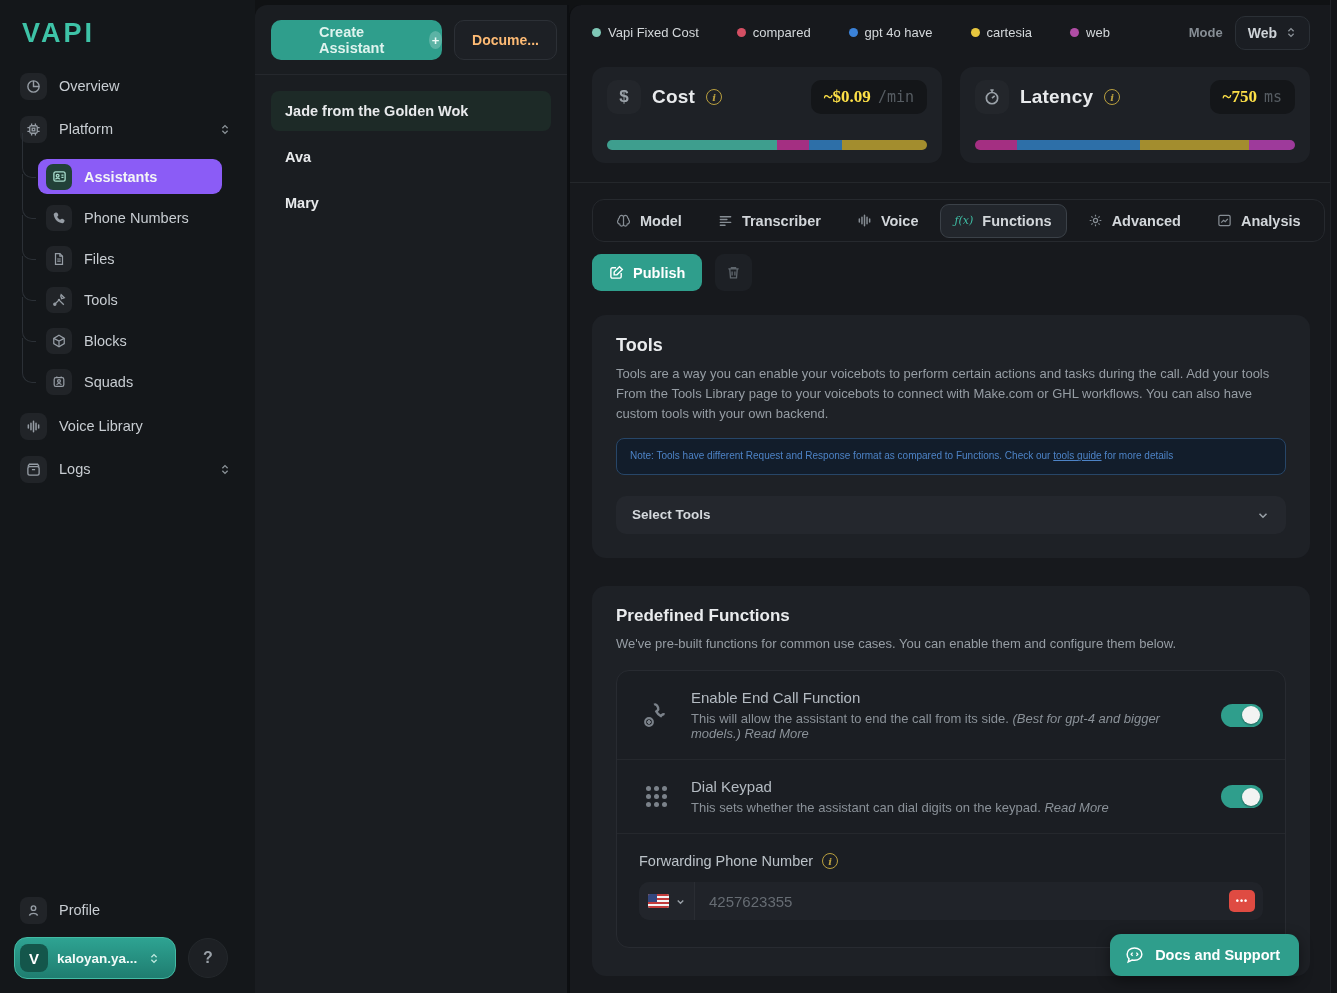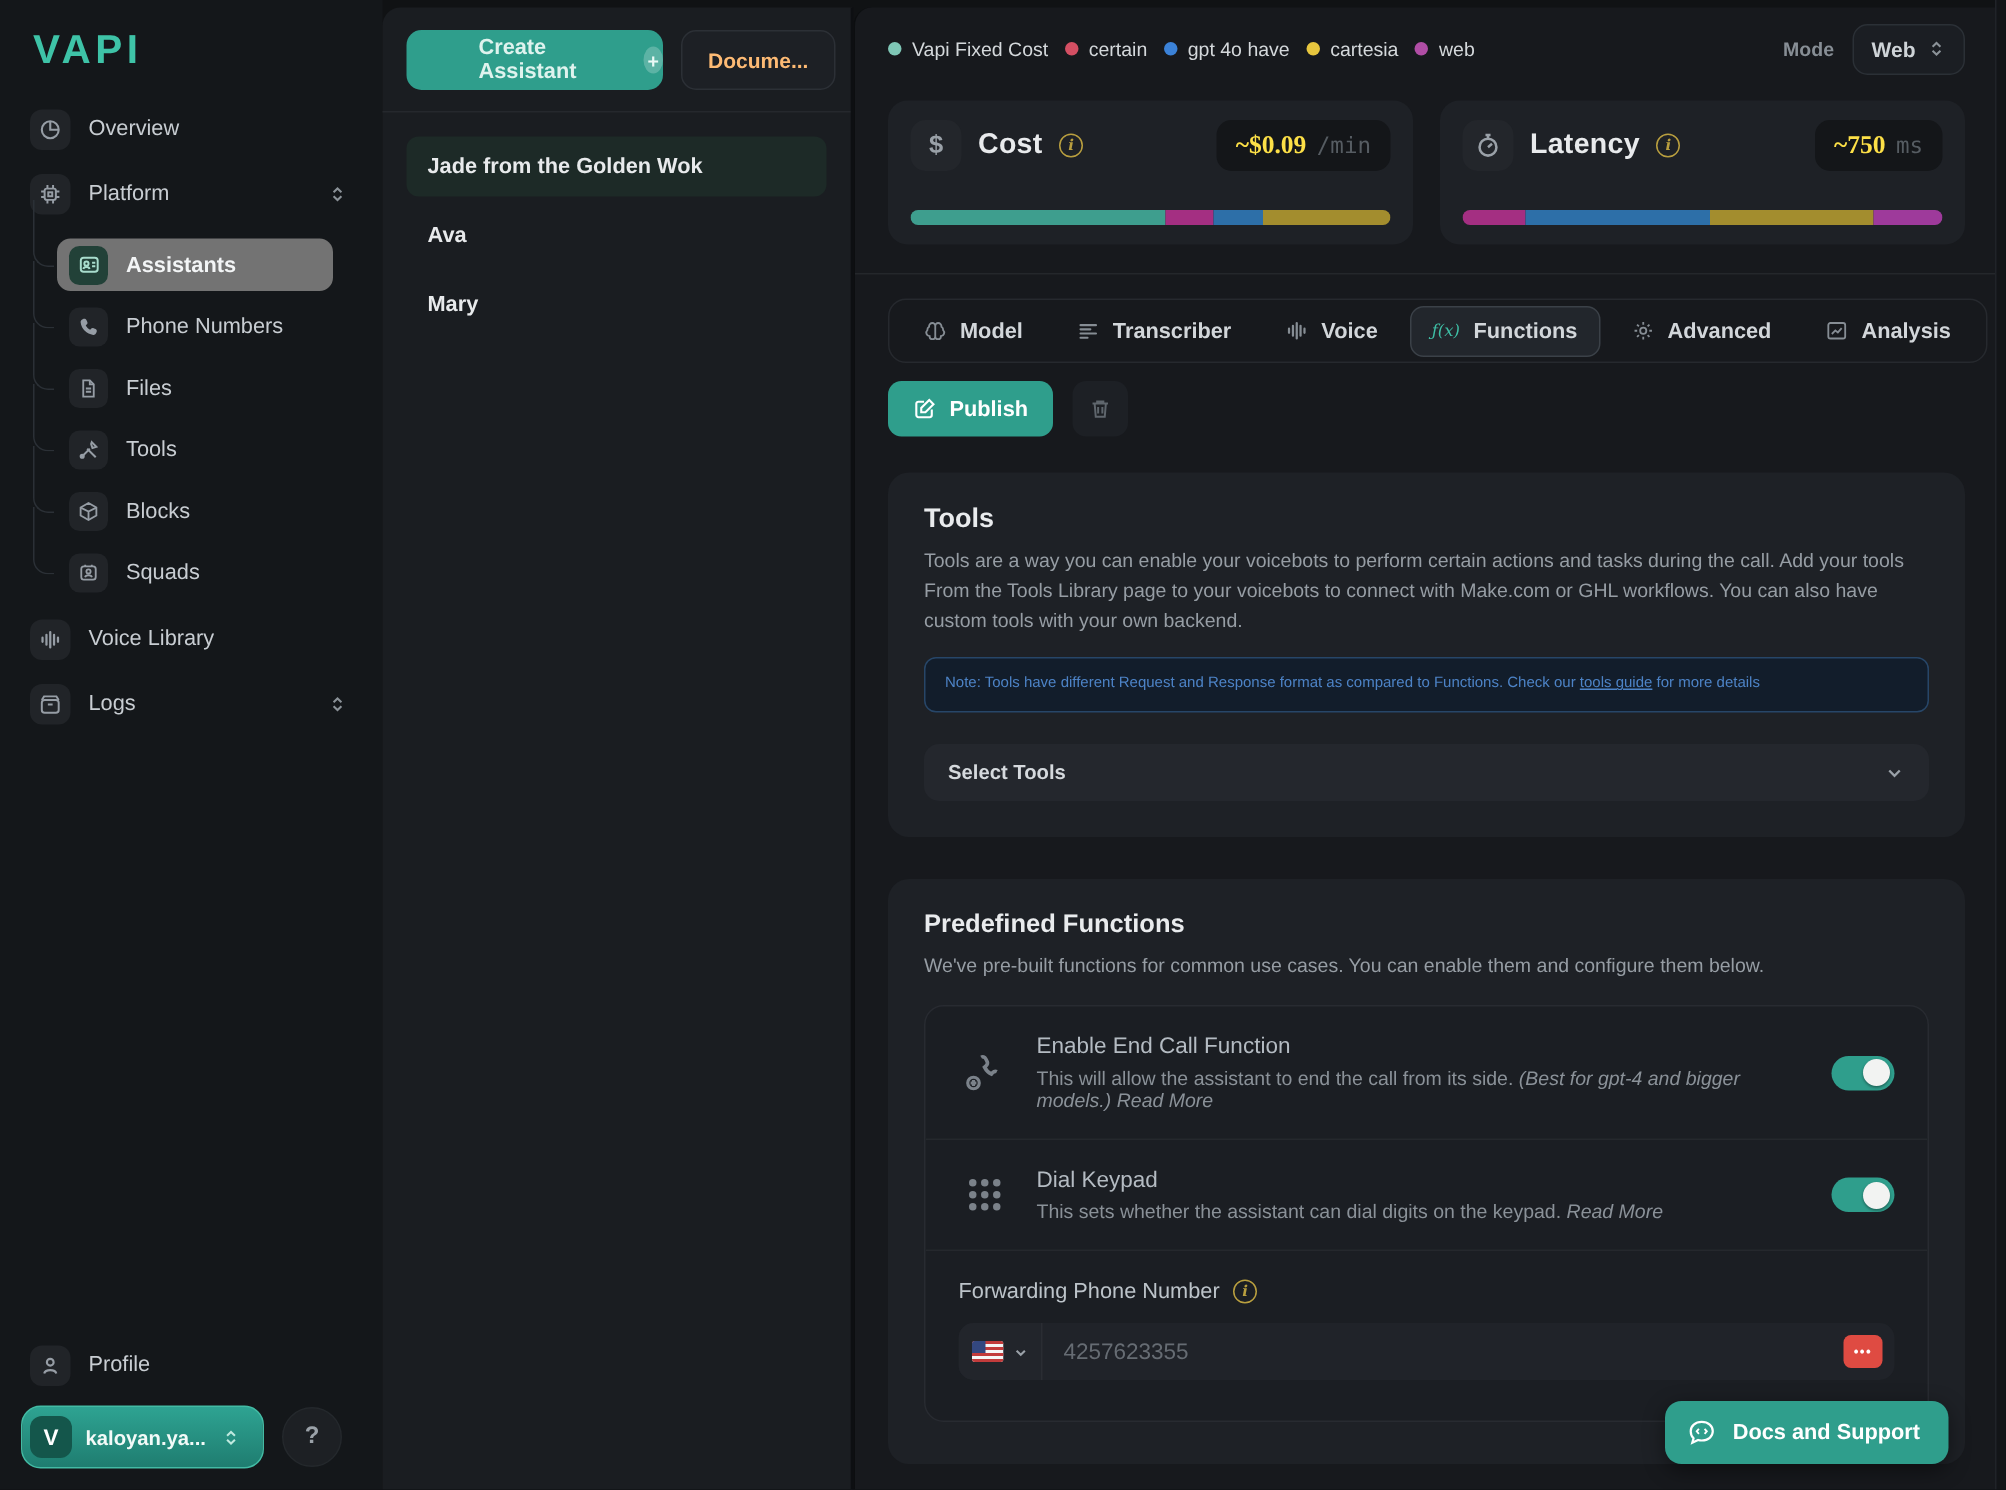--- a/index.html
+++ b/index.html
@@ -13,21 +13,21 @@
   .nav-item { display:flex; align-items:center; gap:12px; height:30px; margin-bottom:13px; padding-left:6px; cursor:pointer; }
   .nav-item .ibox { width:27px; height:27px; border-radius:8px; background:#212428; display:flex; align-items:center; justify-content:center; color:#969da5; flex:none; }
   .nav-item .lbl { font-size:14.5px; color:#c8cdd2; }
   .nav-item .chev { margin-left:auto; margin-right:10px; color:#8b9298; }
   .subnav { margin:2px 0 6px 24px; position:relative; }
   .sub-item { position:relative; display:flex; align-items:center; gap:12px; height:35px; margin-bottom:6px; border-radius:9px; padding:0 10px 0 8px; width:184px; cursor:pointer; }
   .sub-item::before { content:''; position:absolute; left:-16px; top:-26px; width:13px; height:44px;
     border-left:1.5px solid #2b3036; border-bottom:1.5px solid #2b3036; border-bottom-left-radius:10px; }
   .sub-item .ibox { width:26px; height:26px; border-radius:7px; background:#212428; display:flex; align-items:center; justify-content:center; color:#969da5; flex:none; }
   .sub-item .lbl { font-size:14.5px; color:#c8cdd2; white-space:nowrap; }
-  .sub-item.active { background:#737373; }
+  .sub-item.active { background:#8b5cf6; }
   .sub-item.active .ibox { background:#224138; color:#a8ddcd; }
   .sub-item.active .lbl { color:#f3f5f6; font-weight:700; }
   .side-spacer { flex:1; }
   .profile-row { margin-bottom:12px; }
   .user-row { display:flex; align-items:center; gap:12px; }
   .user-badge { display:flex; align-items:center; gap:9px; padding:4px 10px 4px 5px; height:42px; border-radius:13px;
     background:linear-gradient(180deg,#2ea392,#1f7d70); border:1.5px solid #43bba4; cursor:pointer; min-width:162px; }
   .user-badge .uavatar { width:28px; height:28px; border-radius:8px; background:#14564b; color:#fff; font-weight:900; font-size:15px; display:flex; align-items:center; justify-content:center; }
   .user-badge .uname { font-size:13.5px; font-weight:700; color:#f2faf8; }
   .user-badge .chev { color:#bfe9df; margin-left:2px; }
@@ -41,21 +41,21 @@
   .btn-create .plus { width:18px; height:18px; border-radius:50%; background:rgba(255,255,255,.22); display:flex; align-items:center; justify-content:center; font-size:13px; color:#eafaf6; }
   .btn-docs { flex:none; width:103px; height:40px; border-radius:10px; border:1px solid #2c3036; background:#1d2025;
     color:#fdba74; font-size:14px; font-weight:700; display:flex; align-items:center; justify-content:center; cursor:pointer; }
   .assistant-list { padding:16px; }
   .assistant-item { height:40px; display:flex; align-items:center; padding:0 14px; border-radius:8px; font-size:14.5px; font-weight:600; color:#e8eaec; margin-bottom:6px; cursor:pointer; }
   .assistant-item.selected { background:#1d2a27; }
 
   
   .main { flex:1; background:#17191d; margin-top:5px; border-radius:12px 0 0 0; border-left:1px solid #0c0e10; position:relative; overflow:hidden; padding:0 20px 0 22px; }
   .main-header { height:55px; display:flex; align-items:center; }
-  .legend { display:flex; align-items:center; gap:11px; }
+  .legend { display:flex; align-items:center; gap:38px; }
   .legend-item { display:flex; align-items:center; gap:7px; }
   .dot { width:9px; height:9px; border-radius:50%; flex:none; }
   .dot.pat, .seg.pat { background-image:radial-gradient(rgba(0,0,0,.35) .8px, transparent .9px); background-size:4px 4px; }
   .legend-item .lbl { font-size:13px; color:#d4d8db; }
   .mode-group { margin-left:auto; display:flex; align-items:center; gap:12px; }
   .mode-label { font-size:13px; font-weight:700; color:#878e95; }
   .mode-select { display:flex; align-items:center; gap:8px; padding:8px 12px; border-radius:10px; border:1px solid #2b3036; background:#1b1e23; cursor:pointer; }
   .mode-select .val { font-size:14px; font-weight:700; color:#ced3d7; }
   .mode-select .chev { color:#8b9298; }
 
@@ -297,21 +297,21 @@
   <main class="main">
 
     <div class="main-header">
       <div class="legend">
         <div class="legend-item">
           <span class="dot" style="background: rgb(127, 199, 182);"></span>
           <span class="lbl">Vapi Fixed Cost</span>
         </div>
         <div class="legend-item">
           <span class="dot pat" style="background: rgb(212, 79, 99);"></span>
-          <span class="lbl">certain</span>
+          <span class="lbl">compared</span>
         </div>
         <div class="legend-item">
           <span class="dot" style="background: rgb(59, 130, 216);"></span>
           <span class="lbl">gpt 4o have</span>
         </div>
         <div class="legend-item">
           <span class="dot" style="background: rgb(231, 198, 62);"></span>
           <span class="lbl">cartesia</span>
         </div>
         <div class="legend-item">

